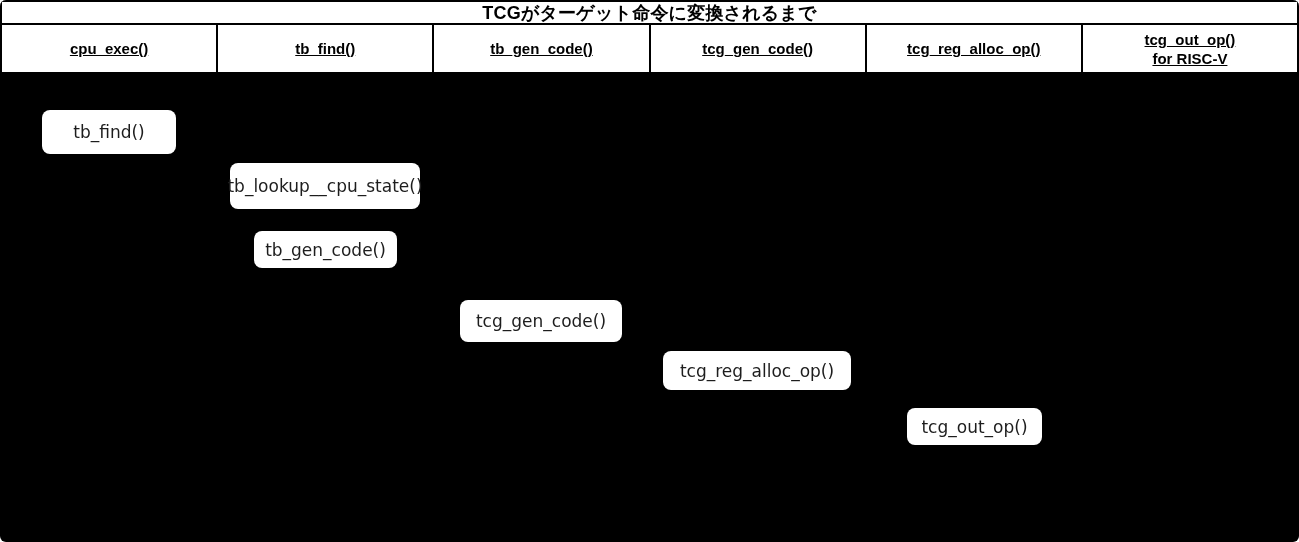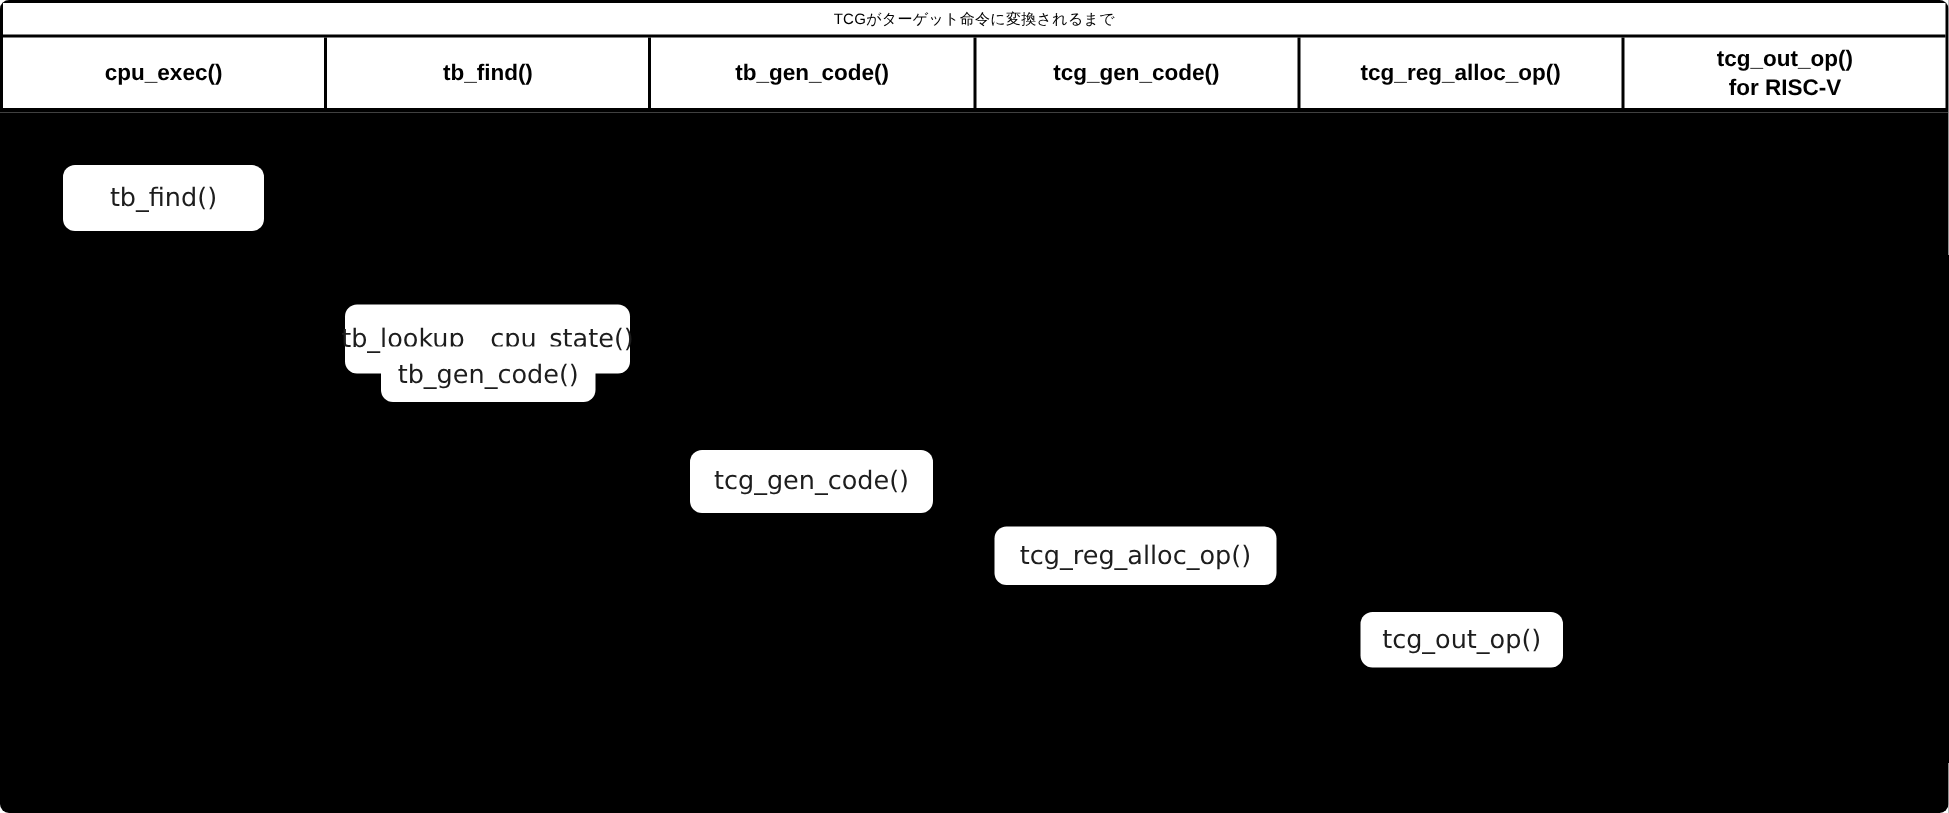--- a/index.html
+++ b/index.html
@@ -29,30 +29,31 @@
     background: var(--header-bg);
     border: 2px solid var(--grid-line);
     border-bottom: 3px solid var(--grid-line);
   }
 
   .title-row {
     height: 23px;
     display: flex;
     align-items: center;
     justify-content: center;
-    font-size: 10px;
-    font-weight: normal;
+    font-size: 18px;
+    font-weight: bold;
     color: var(--header-text);
     border-bottom: 2px solid var(--grid-line);
     letter-spacing: 0.2px;
   }
 
   .col-row {
     display: flex;
     height: 47px;
+    text-decoration: underline;
   }
 
   .col-cell {
     flex: 1 1 0;
     display: flex;
     flex-direction: column;
     align-items: center;
     justify-content: center;
     font-size: 15px;
     font-weight: bold;
@@ -89,21 +90,21 @@
 </style>
 </head>
 <body>
 
 <div class="frame">
 
   <div class="diagram-body">
       <div class="call-box" style="left: 42px; top: 110px; width: 134px; height: 44px;">
     <span class="call-label">tb_find()</span>
   </div>
-      <div class="call-box" style="left: 230px; top: 163px; width: 190px; height: 46px; margin-top: 40px;">
+      <div class="call-box" style="left: 230px; top: 163px; width: 190px; height: 46px;">
     <span class="call-label">tb_lookup__cpu_state()</span>
   </div>
       <div class="call-box" style="left: 254px; top: 231px; width: 143px; height: 37px;">
     <span class="call-label">tb_gen_code()</span>
   </div>
       <div class="call-box" style="left: 460px; top: 300px; width: 162px; height: 42px;">
     <span class="call-label">tcg_gen_code()</span>
   </div>
       <div class="call-box" style="left: 663px; top: 351px; width: 188px; height: 39px;">
     <span class="call-label">tcg_reg_alloc_op()</span>

